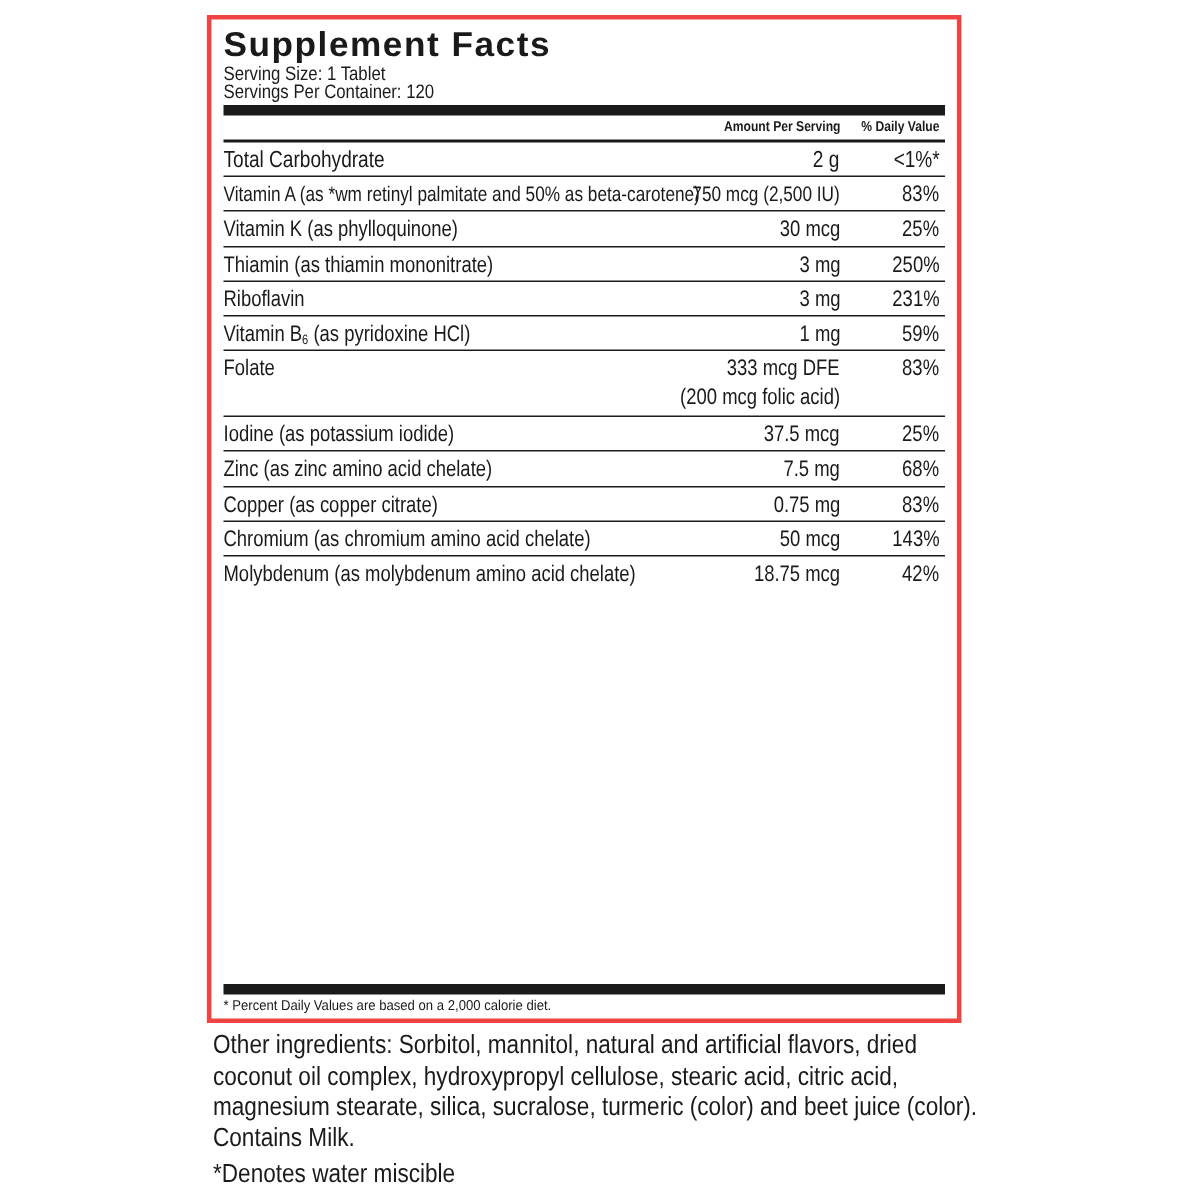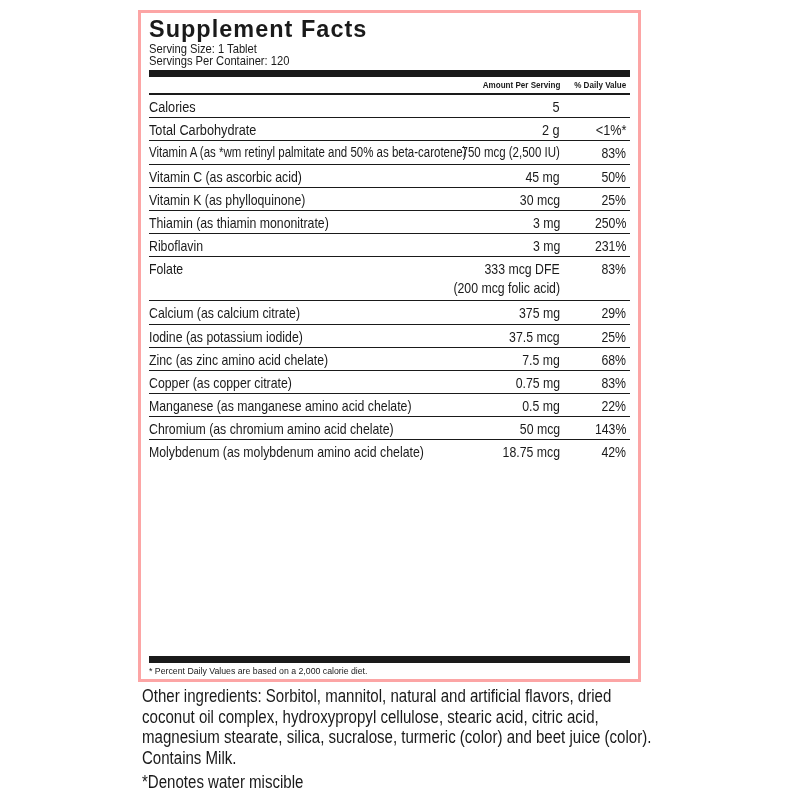--- a/index.html
+++ b/index.html
@@ -1,19 +1,19 @@
 <!DOCTYPE html>
 <html><head>
 <meta charset="utf-8">
 <style>
   html, body { margin:0; padding:0; background:#ffffff; }
   body { width:800px; height:800px; position:relative; overflow:hidden;
          font-family:"Liberation Sans", sans-serif; color:#1a1a1a; }
   .panel { position:absolute; left:138px; top:10px; width:497px; height:666px;
-           border:3px solid #fca5a5; box-sizing:content-box; }
+           border:3px solid #ef4444; box-sizing:content-box; }
   .inner { position:absolute; left:8px; right:8px; top:0; bottom:0; }
   .title { position:absolute; left:0; top:3px; font-size:23px; font-weight:bold;
            letter-spacing:1px; line-height:26px; transform:scaleX(1.02); transform-origin:left; }
   .serv { position:absolute; left:0; font-size:13px; line-height:13px;
           transform:scaleX(0.86); transform-origin:left; }
   .bar { position:absolute; left:0; right:0; background:#1a1a1a; }
   .hdr { position:absolute; top:66px; font-size:9.5px; font-weight:bold; line-height:12px;
          transform:scaleX(0.85); transform-origin:right; white-space:nowrap; }
   .rows { position:absolute; left:0; right:0; top:82px; }
   .row { position:relative; border-bottom:1px solid #1a1a1a; height:23.2px; box-sizing:border-box; }
@@ -41,85 +41,70 @@
   <div class="inner">
     <div class="title">Supplement Facts</div>
     <div class="serv" style="top:29px">Serving Size: 1 Tablet</div>
     <div class="serv" style="top:41px">Servings Per Container: 120</div>
     <div class="bar" style="top:57px;height:7px"></div>
     <div class="hdr" style="right:70px">Amount Per Serving</div>
     <div class="hdr" style="right:4px">% Daily Value</div>
     <div class="bar" style="top:80px;height:2px"></div>
 
     <div class="rows">
-      <div class="row cal">
-        <span class="cell name">Calories</span>
-        <span class="cell amt">5</span>
-        <span class="cell dv"></span>
-      </div>
       <div class="row carb">
         <span class="cell name">Total Carbohydrate</span>
         <span class="cell amt">2 g</span>
         <span class="cell dv">&lt;1%*</span>
       </div>
       <div class="row">
         <span class="cell name" style="font-size:14px">Vitamin A (as *wm retinyl palmitate and 50% as beta-carotene)</span>
         <span class="cell amt" style="font-size:14px">750 mcg (2,500 IU)</span>
         <span class="cell dv">83%</span>
-      </div>
-      <div class="row">
-        <span class="cell name">Vitamin C (as ascorbic acid)</span>
-        <span class="cell amt">45 mg</span>
-        <span class="cell dv">50%</span>
       </div>
       <div class="row">
         <span class="cell name">Vitamin K (as phylloquinone)</span>
         <span class="cell amt">30 mcg</span>
         <span class="cell dv">25%</span>
       </div>
       <div class="row">
         <span class="cell name">Thiamin (as thiamin mononitrate)</span>
         <span class="cell amt">3 mg</span>
         <span class="cell dv">250%</span>
       </div>
       <div class="row">
         <span class="cell name">Riboflavin</span>
         <span class="cell amt">3 mg</span>
         <span class="cell dv">231%</span>
       </div>
+      <div class="row">
+        <span class="cell name"><span>Vitamin B</span><sub>6</sub><span> (as pyridoxine HCl)</span></span>
+        <span class="cell amt">1 mg</span>
+        <span class="cell dv">59%</span>
+      </div>
       <div class="row tall">
         <span class="cell name">Folate</span>
         <span class="cell amt">333 mcg DFE</span>
         <span class="amt2">(200 mcg folic acid)</span>
         <span class="cell dv">83%</span>
-      </div>
-      <div class="row">
-        <span class="cell name">Calcium (as calcium citrate)</span>
-        <span class="cell amt">375 mg</span>
-        <span class="cell dv">29%</span>
       </div>
       <div class="row">
         <span class="cell name">Iodine (as potassium iodide)</span>
         <span class="cell amt">37.5 mcg</span>
         <span class="cell dv">25%</span>
       </div>
       <div class="row">
         <span class="cell name">Zinc (as zinc amino acid chelate)</span>
         <span class="cell amt">7.5 mg</span>
         <span class="cell dv">68%</span>
       </div>
       <div class="row">
         <span class="cell name">Copper (as copper citrate)</span>
         <span class="cell amt">0.75 mg</span>
         <span class="cell dv">83%</span>
-      </div>
-      <div class="row">
-        <span class="cell name">Manganese (as manganese amino acid chelate)</span>
-        <span class="cell amt">0.5 mg</span>
-        <span class="cell dv">22%</span>
       </div>
       <div class="row">
         <span class="cell name">Chromium (as chromium amino acid chelate)</span>
         <span class="cell amt">50 mcg</span>
         <span class="cell dv">143%</span>
       </div>
       <div class="row last">
         <span class="cell name">Molybdenum (as molybdenum amino acid chelate)</span>
         <span class="cell amt">18.75 mcg</span>
         <span class="cell dv">42%</span>

